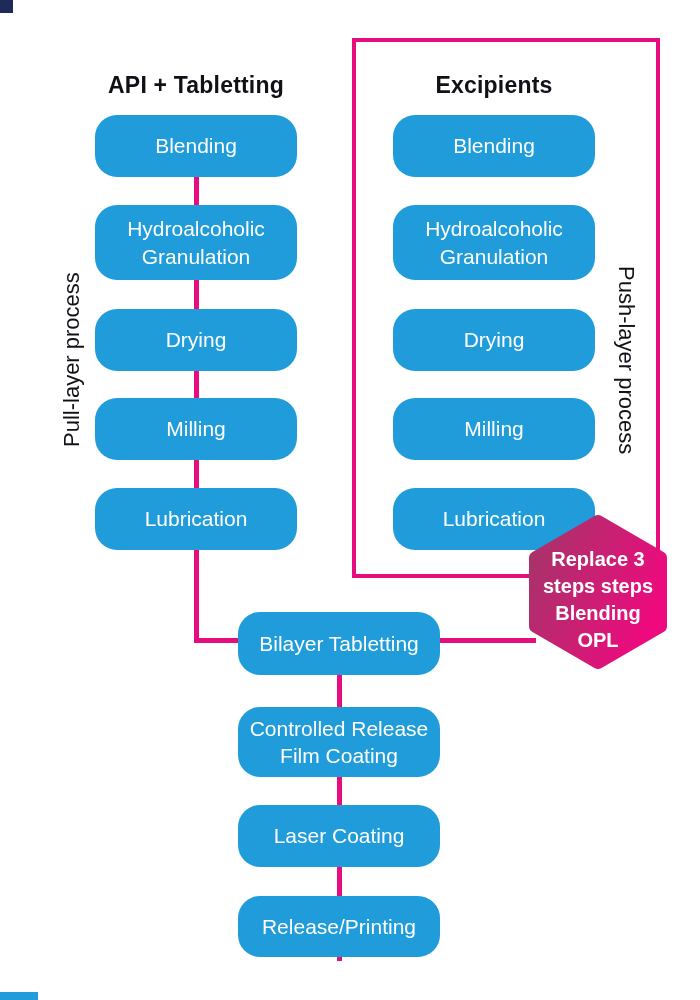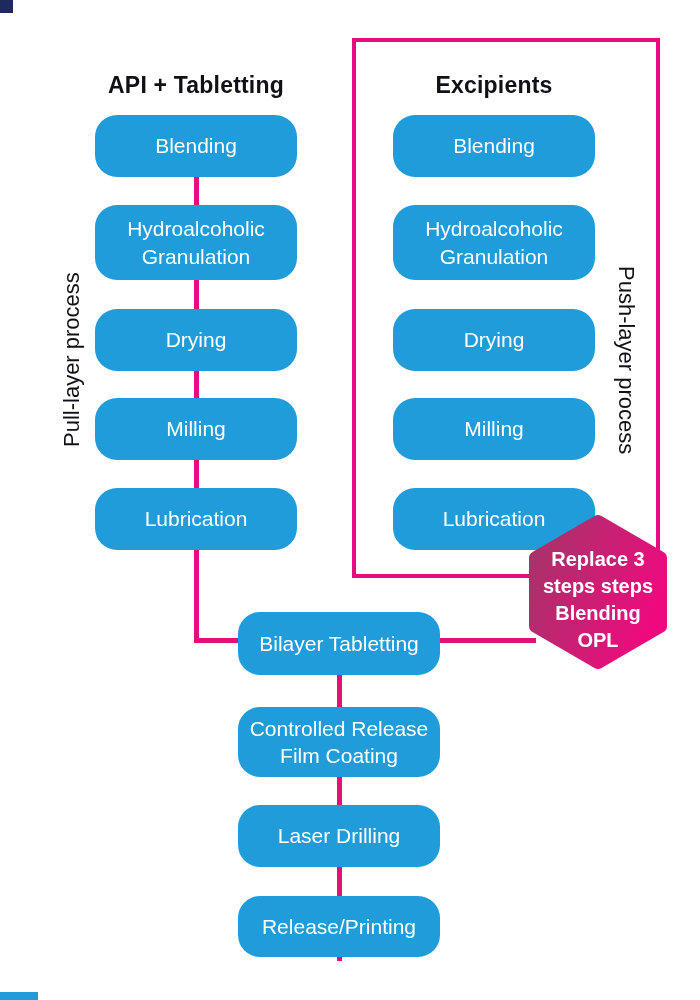--- a/index.html
+++ b/index.html
@@ -89,21 +89,21 @@
   <div class="abs step-box" style="left:95px;top:488px;height:62px;">Lubrication</div>
 
   <div class="abs step-box" style="left:393px;top:115px;height:62px;">Blending</div>
   <div class="abs step-box" style="left:393px;top:205px;height:75px;">Hydroalcoholic Granulation</div>
   <div class="abs step-box" style="left:393px;top:309px;height:62px;">Drying</div>
   <div class="abs step-box" style="left:393px;top:398px;height:62px;">Milling</div>
   <div class="abs step-box" style="left:393px;top:488px;height:62px;">Lubrication</div>
 
   <div class="abs step-box" style="left:238px;top:707px;height:70px;">Controlled Release Film Coating</div>
   <div class="abs step-box" style="left:238px;top:612px;height:63px;">Bilayer Tabletting</div>
-  <div class="abs step-box" style="left:238px;top:805px;height:62px;">Laser Drilling</div>
+  <div class="abs step-box" style="left:238px;top:805px;height:62px;">Laser Coating</div>
   <div class="abs step-box" style="left:238px;top:896px;height:61px;">Release/Printing</div>
 
   <div class="abs hexagon-wrap" style="left:523px;top:511px;">
     <svg width="150" height="162" viewBox="0 0 150 162">
       <defs>
         <linearGradient id="hexgrad" x1="0%" y1="10%" x2="100%" y2="55%">
           <stop offset="0%" stop-color="#A8336A"></stop>
           <stop offset="55%" stop-color="#CC1E74"></stop>
           <stop offset="100%" stop-color="#EE0A7E"></stop>
         </linearGradient>

